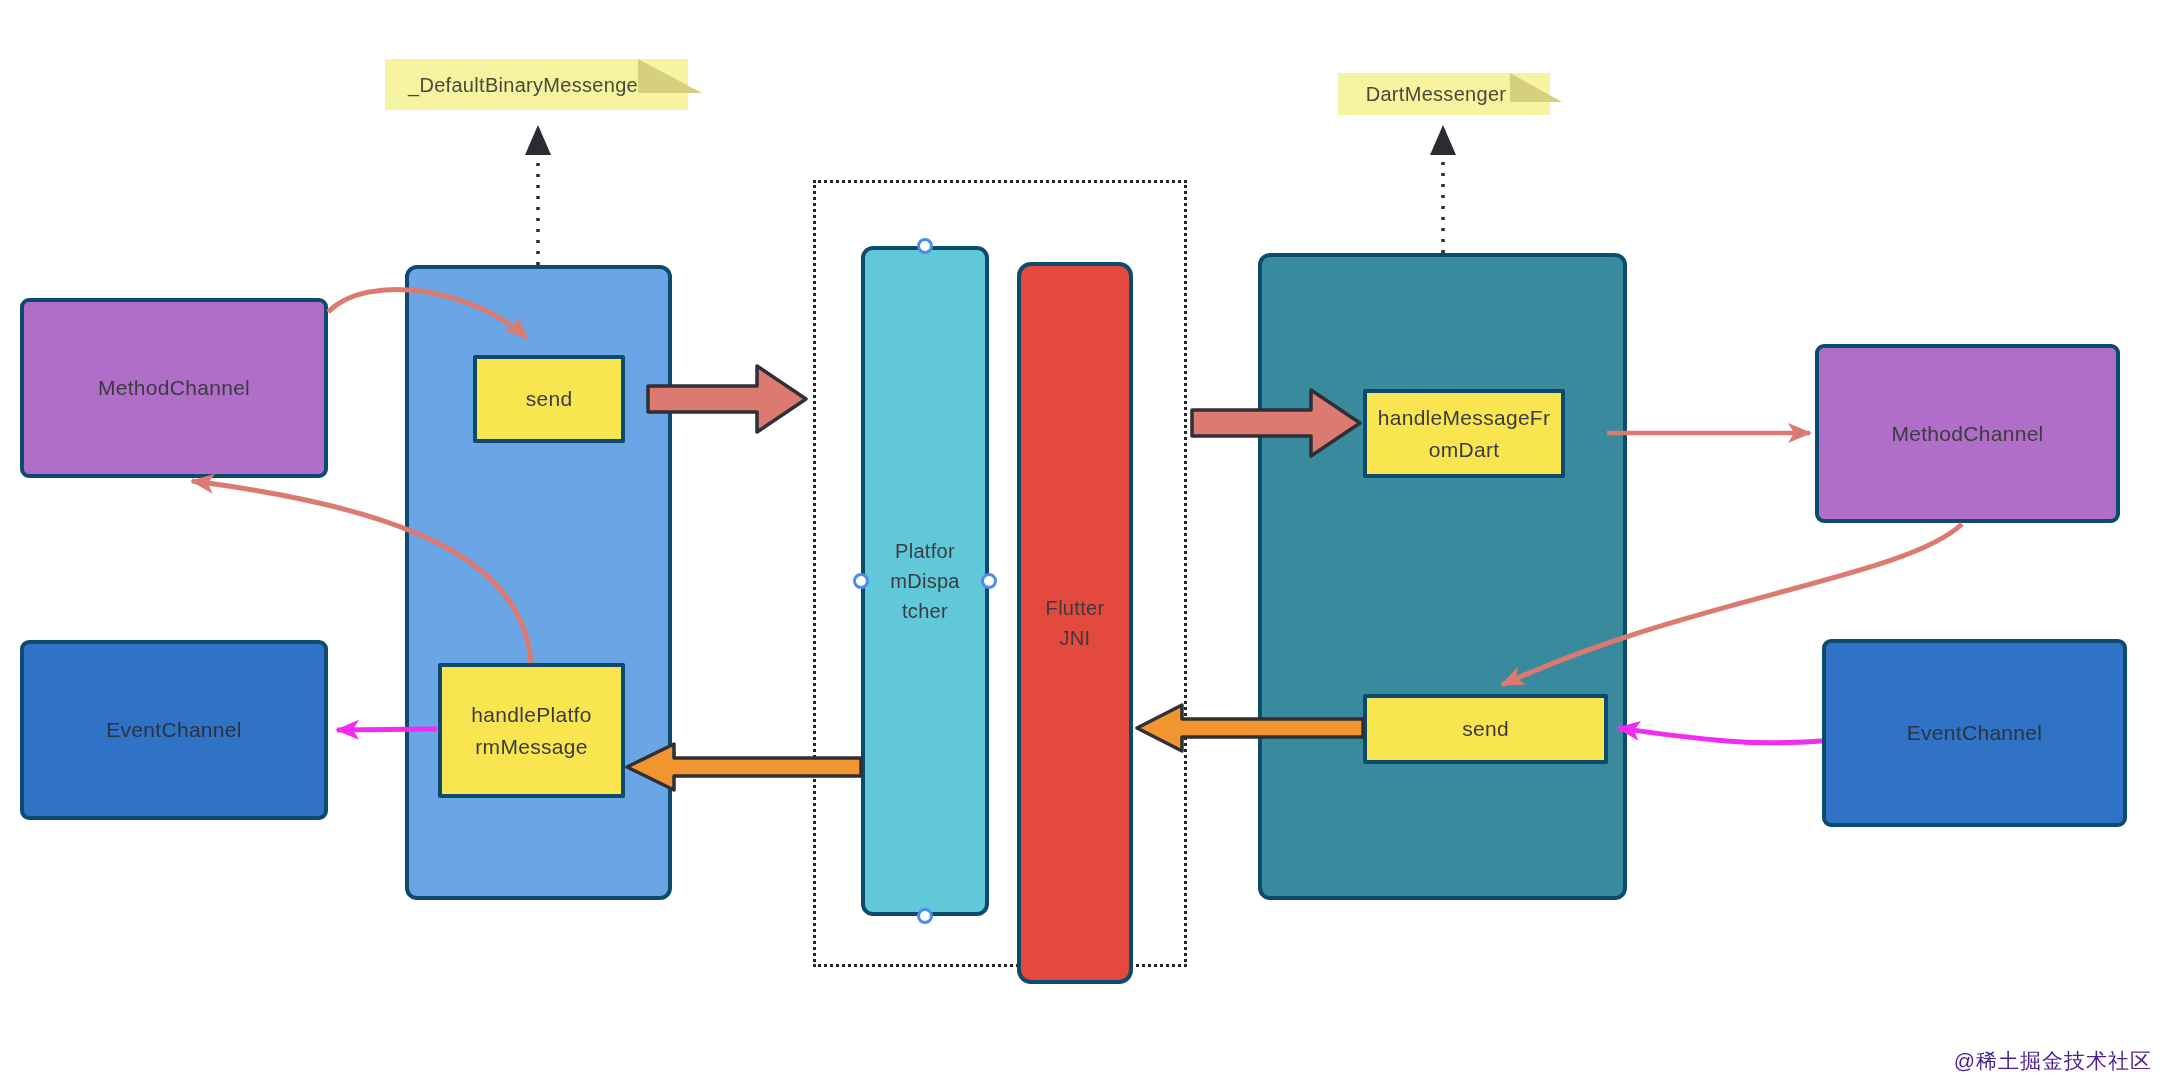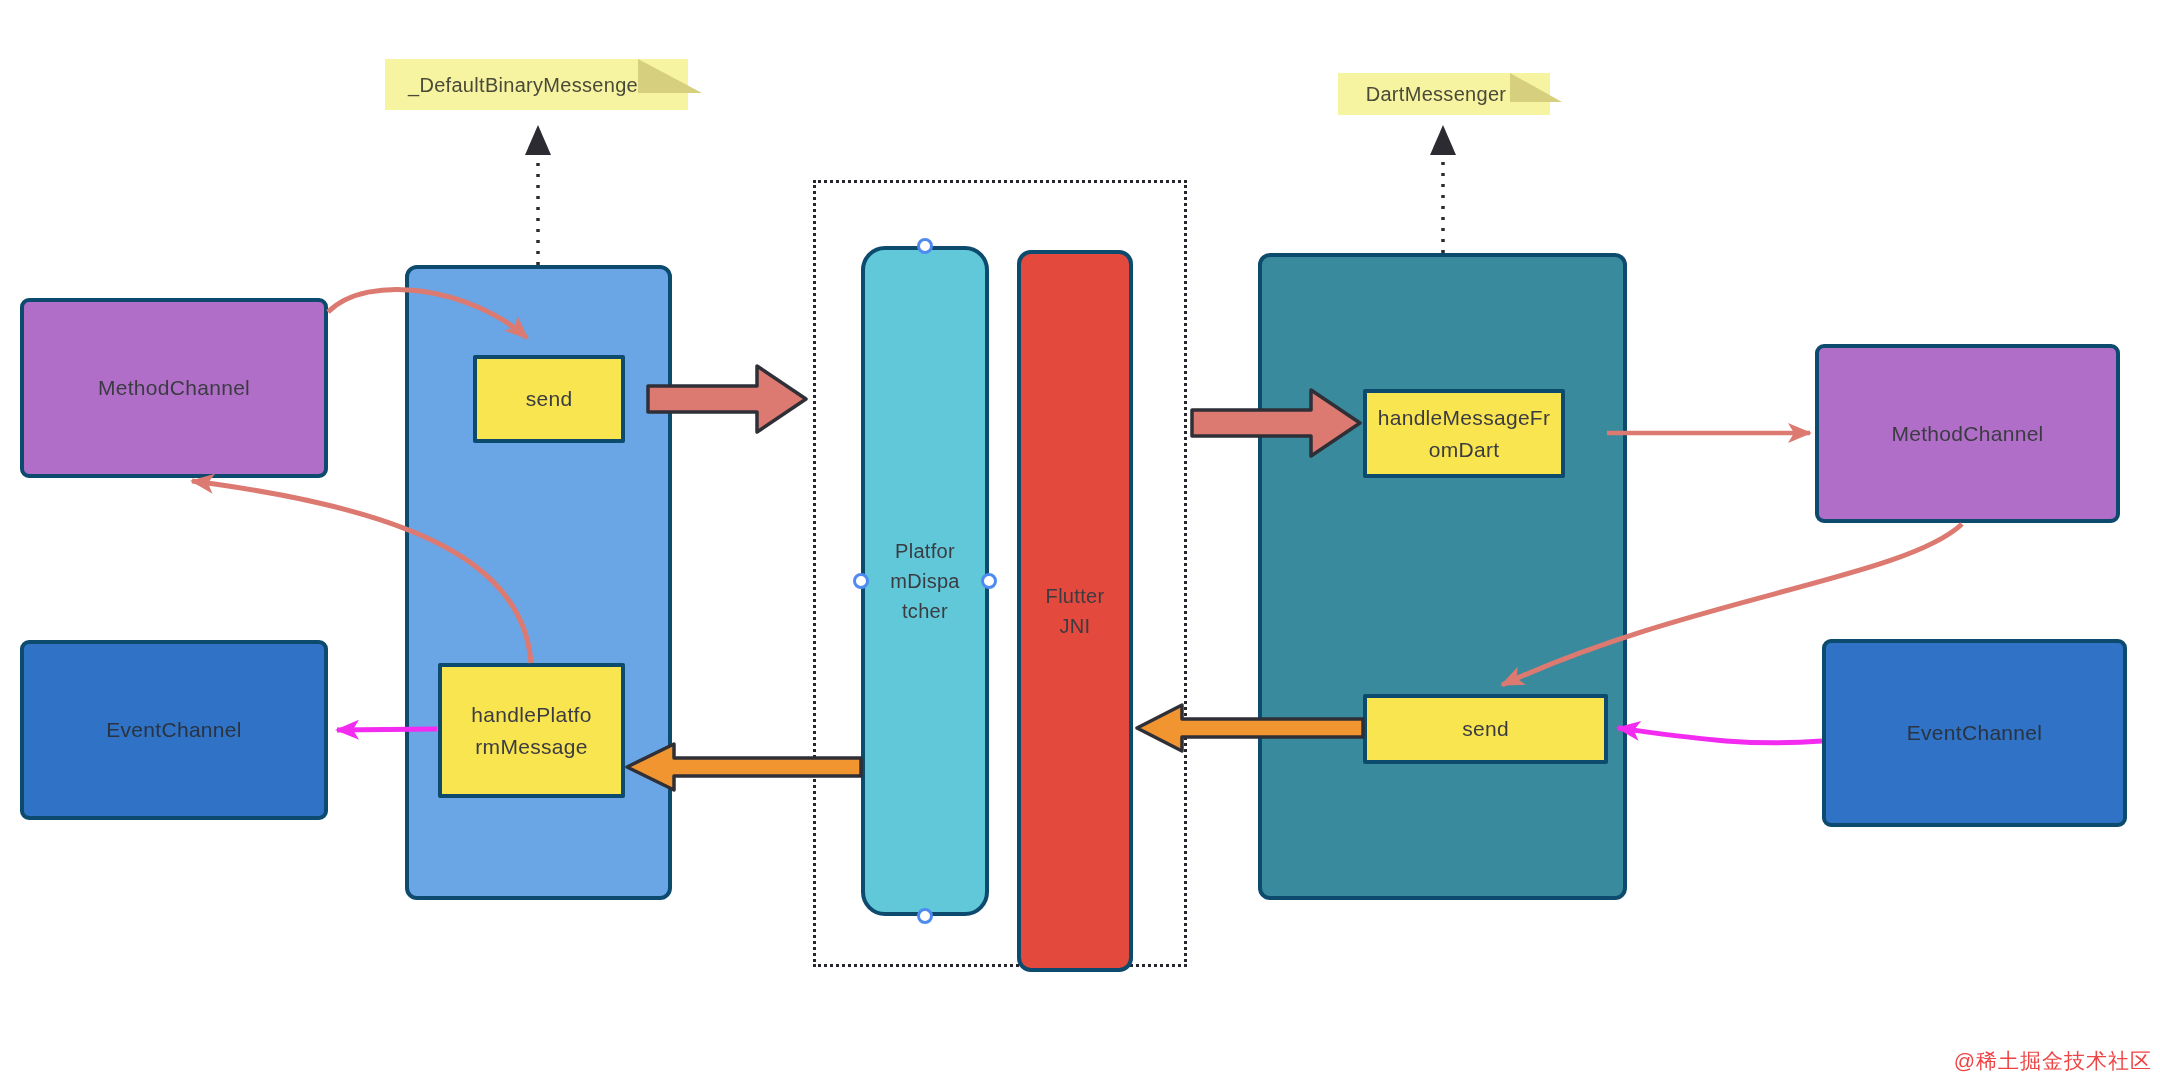--- a/index.html
+++ b/index.html
@@ -25,41 +25,41 @@
   .ec-right{left:1822px;top:639px;width:305px;height:188px;background:#2F72C6;border-radius:9px;font-size:21px;color:#2A3340;}
 
   
   .ybox{background:#F8E54F;border-radius:2px;font-size:21px;}
   .send-left {left:473px; top:355px;width:152px;height:88px;}
   .hpm       {left:438px; top:663px;width:187px;height:135px;}
   .hmfd      {left:1363px;top:389px;width:202px;height:89px;}
   .send-right{left:1363px;top:694px;width:245px;height:70px;}
 
   
-  .cyan{left:861px; top:246px;width:128px;height:670px;background:#60C8D8;border-radius:24px;font-size:20px;}
-  .red {left:1017px;top:250px;width:116px;height:722px;background:#E3493D;border-radius:14px;font-size:20px;}
+  .cyan{left:861px; top:246px;width:128px;height:670px;background:#60C8D8;border-radius:12px;font-size:20px;}
+  .red {left:1017px;top:262px;width:116px;height:722px;background:#E3493D;border-radius:14px;font-size:20px;}
 
   
   .note{position:absolute;background:#F6F3A1;display:flex;align-items:center;justify-content:center;
         color:#4A4A38;font-size:20px;letter-spacing:.3px;}
   .note1{left:385px;top:59px;width:303px;height:51px;padding-right:20px;box-sizing:border-box;}
   .note2{left:1338px;top:73px;width:212px;height:42px;padding-right:16px;box-sizing:border-box;}
   .fold{position:absolute;top:0;background:#D6CF7D;clip-path:polygon(0 0,100% 100%,0 100%);}
   .fold1{right:-14px;width:64px;height:34px;}
   .fold2{right:-12px;width:52px;height:29px;}
 
   
   .handle{position:absolute;width:16px;height:16px;border-radius:50%;background:#ffffff;
           border:3px solid #4D8BF0;box-sizing:border-box;z-index:6;}
   .h-top{left:917px;top:238px;} .h-left{left:853px;top:573px;}
   .h-right{left:981px;top:573px;} .h-bottom{left:917px;top:908px;}
 
   svg.overlay{position:absolute;left:0;top:0;z-index:5;pointer-events:none;}
 
-  .watermark{position:absolute;right:8px;bottom:5px;color:#ef4444;font-size:21px;letter-spacing:1px;}
+  .watermark{position:absolute;right:8px;bottom:5px;color:#4c1d95;font-size:21px;letter-spacing:1px;}
 </style>
 </head>
 <body>
 
 <div class="canvas">
 
   <div class="note note1">
     <span class="lbl">_DefaultBinaryMessenger</span>
     <span class="fold fold1"></span>
   </div>

